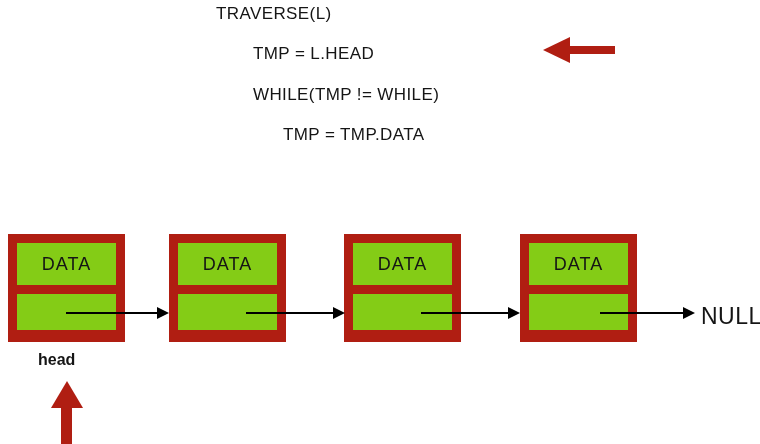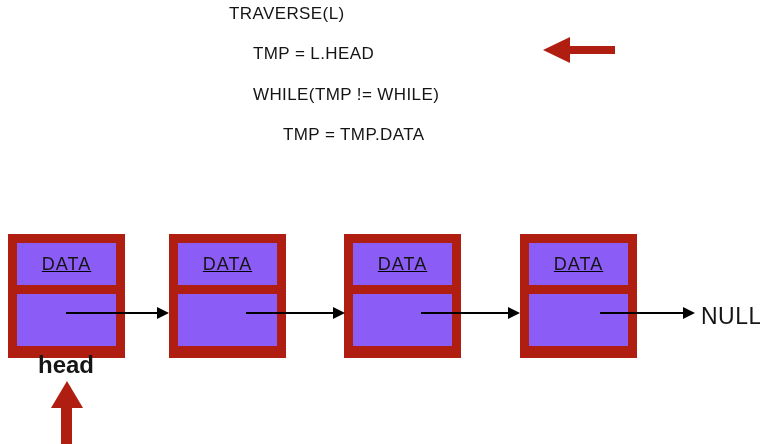--- a/index.html
+++ b/index.html
@@ -17,21 +17,21 @@
   }
 
   
   .code-line {
     position: absolute;
     font-size: 17px;
     color: #151515;
     white-space: pre;
     letter-spacing: 0.4px;
   }
-  .l1 { left: 229px; top: 4px; }
+  .l1 { left: 216px; top: 4px; }
   .l2 { left: 253px; top: 44px; }
   .l3 { left: 253px; top: 85px; }
   .l4 { left: 283px; top: 125px; }
 
   
   .red-left-arrow {
     position: absolute;
     left: 543px;
     top: 37px;
     width: 72px;
@@ -54,28 +54,27 @@
     width: 47px;
     height: 8px;
     background: var(--accent-red);
   }
 
   
   .node {
     position: absolute;
     top: 234px;
     width: 117px;
-    height: 124px;
+    height: 108px;
     box-sizing: border-box;
     border: 9px solid var(--accent-red);
     border-bottom-width: 12px;
-    background: #8b5cf6;
+    background: #84cc16;
     display: flex;
     flex-direction: column;
-    text-decoration: underline;
   }
   .n1 { left: 8px; }
   .n2 { left: 169px; }
   .n3 { left: 344px; }
   .n4 { left: 520px; }
   .data-cell {
     height: 42px;
     display: flex;
     align-items: center;
     justify-content: center;
@@ -124,21 +123,21 @@
     left: 701px;
     top: 303px;
     font-size: 23px;
     color: #151515;
     letter-spacing: 0.5px;
   }
   .head-label {
     position: absolute;
     left: 38px;
     top: 351px;
-    font-size: 24px;
+    font-size: 16px;
     font-weight: bold;
     color: #151515;
   }
 
   
   .red-up-arrow {
     position: absolute;
     left: 50px;
     top: 381px;
     width: 33px;

